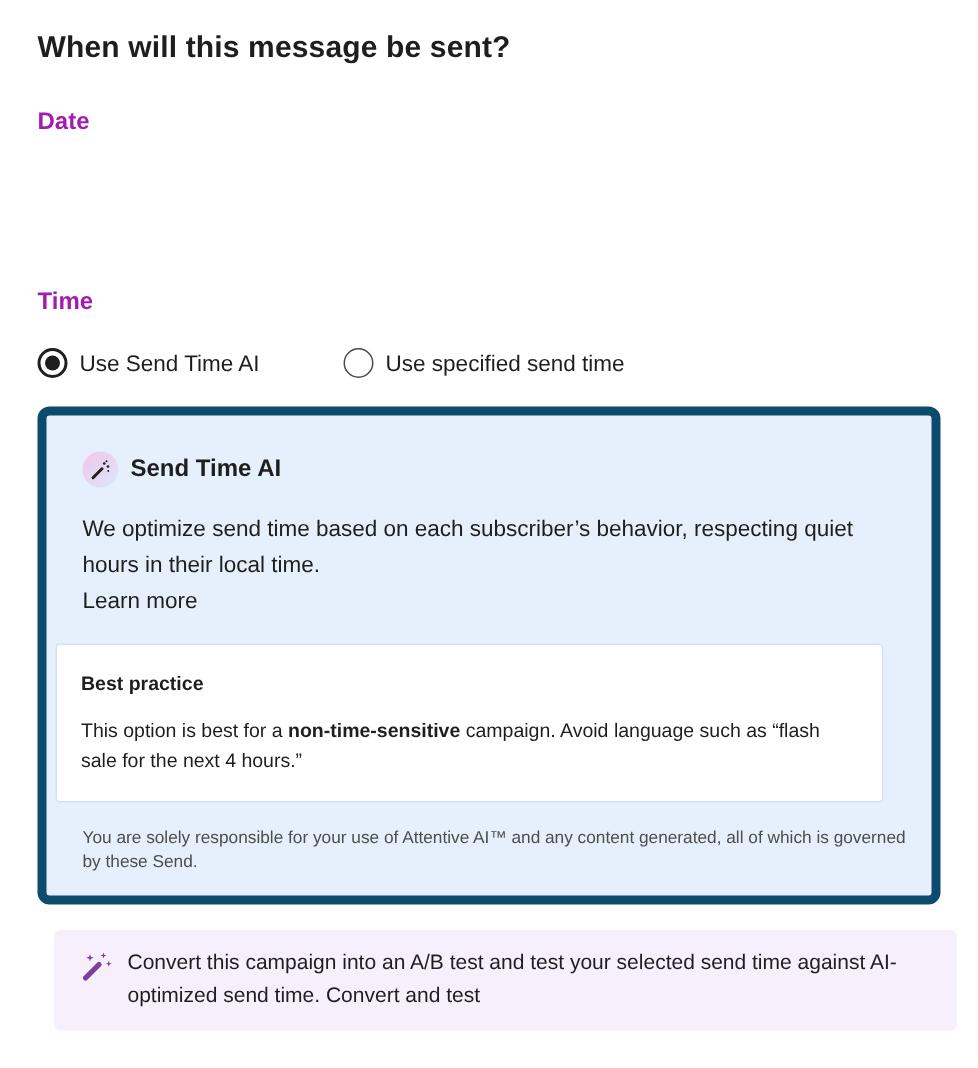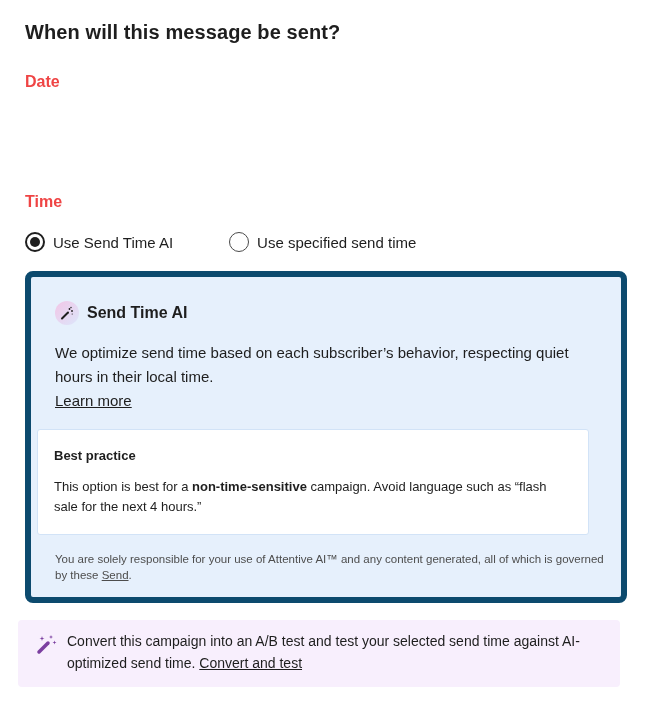--- a/index.html
+++ b/index.html
@@ -9,21 +9,21 @@
       color: #1e1e1e; overflow: hidden;
     }
     .page { position: relative; width: 524px; height: 712px; padding: 0 25px; }
 
     .title {
       position: absolute; left: 25px; top: 21px;
       font-size: 20px; font-weight: 700; color: #1e1e1e; letter-spacing: 0.1px;
     }
     .label {
       position: absolute; left: 25px;
-      font-size: 16px; font-weight: 700; color: #ef4444;
+      font-size: 16px; font-weight: 700; color: #a21caf;
     }
     .label.date { top: 73px; }
     .label.time { top: 193px; }
 
     .date-input {
       position: absolute; left: 25px; top: 103px; width: 602px; height: 48px;
       border: 1px solid #5c5c5c; border-radius: 3px; background: #fff;
       display: flex; align-items: center; padding: 0 16px;
     }
     .date-input .value { font-size: 15px; color: #1e1e1e; flex: 1; }
@@ -51,41 +51,41 @@
     .ai-icon-wrap {
       width: 24px; height: 24px; border-radius: 50%;
       background: linear-gradient(135deg, #f2c6e6 0%, #dce6fb 100%);
       display: flex; align-items: center; justify-content: center; margin-right: 8px;
     }
     .ai-title { font-size: 16px; font-weight: 700; color: #1e1e1e; }
     .ai-desc {
       position: absolute; left: 24px; top: 64px; width: 540px;
       font-size: 15px; line-height: 24px; color: #1e1e1e;
     }
-    .link { text-decoration: underline; color: #1e1e1e; cursor: pointer; text-align: right; }
+    .link { color: #1e1e1e; cursor: pointer; text-align: right; }
 
     .bp-box {
       position: absolute; left: 6px; top: 152px; width: 552px; height: 106px;
       background: #ffffff; border: 1px solid #d2e3f7; border-radius: 3px;
     }
     .bp-title { position: absolute; left: 16px; top: 18px; font-size: 13px; font-weight: 700; color: #1e1e1e; }
     .bp-text {
       position: absolute; left: 16px; top: 47px; width: 520px;
       font-size: 13px; line-height: 20px; color: #1e1e1e;
     }
     .bp-text b { font-weight: 700; margin-top: 12px; }
 
     .disclaimer {
       position: absolute; left: 24px; top: 274px; width: 556px;
       font-size: 11.5px; line-height: 16px; color: #4d4d4d;
     }
     .disclaimer .link { color: #4d4d4d; }
 
     .ab-box {
-      position: absolute; left: 18px; top: 620px; width: 602px; height: 67px;
+      position: absolute; left: 36px; top: 620px; width: 602px; height: 67px;
       background: #f8effd; border-radius: 4px;
     }
     .ab-icon { position: absolute; left: 18px; top: 13px; width: 22px; height: 22px; }
     .ab-text {
       position: absolute; left: 49px; top: 10px; width: 540px;
       font-size: 14px; line-height: 22px; color: #1e1e1e;
     }
   </style>
 </head>
 <body>

